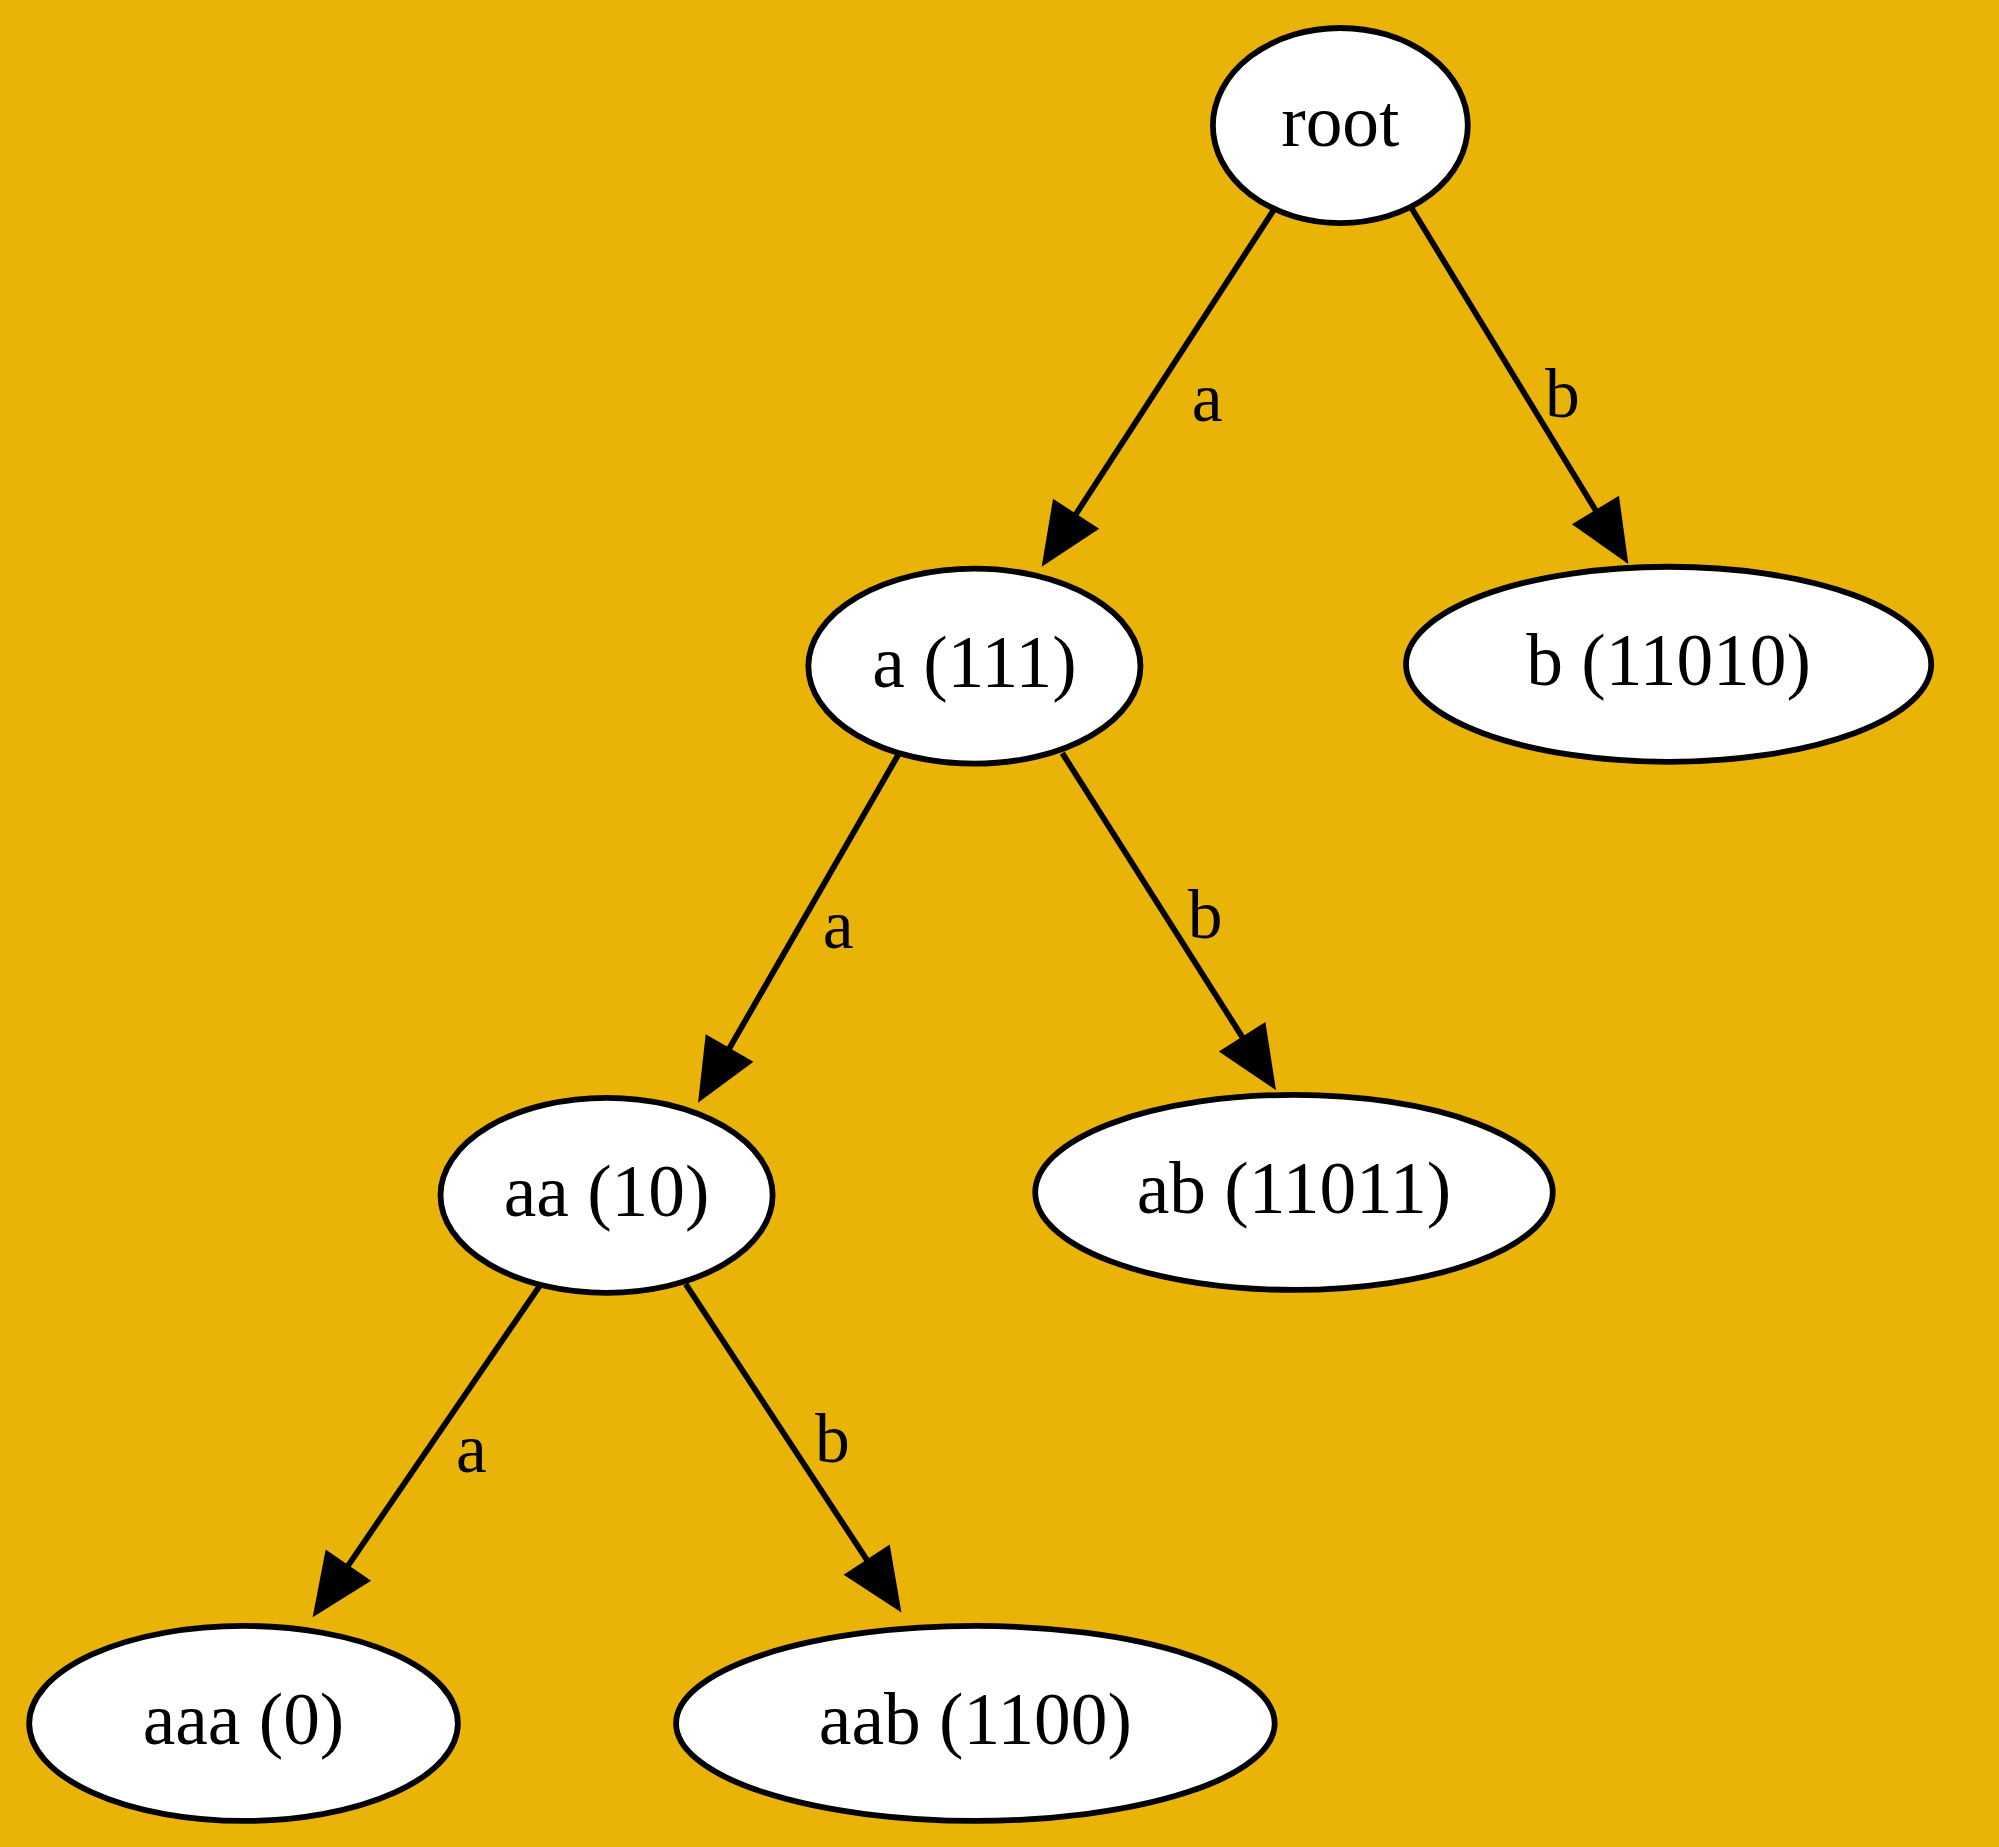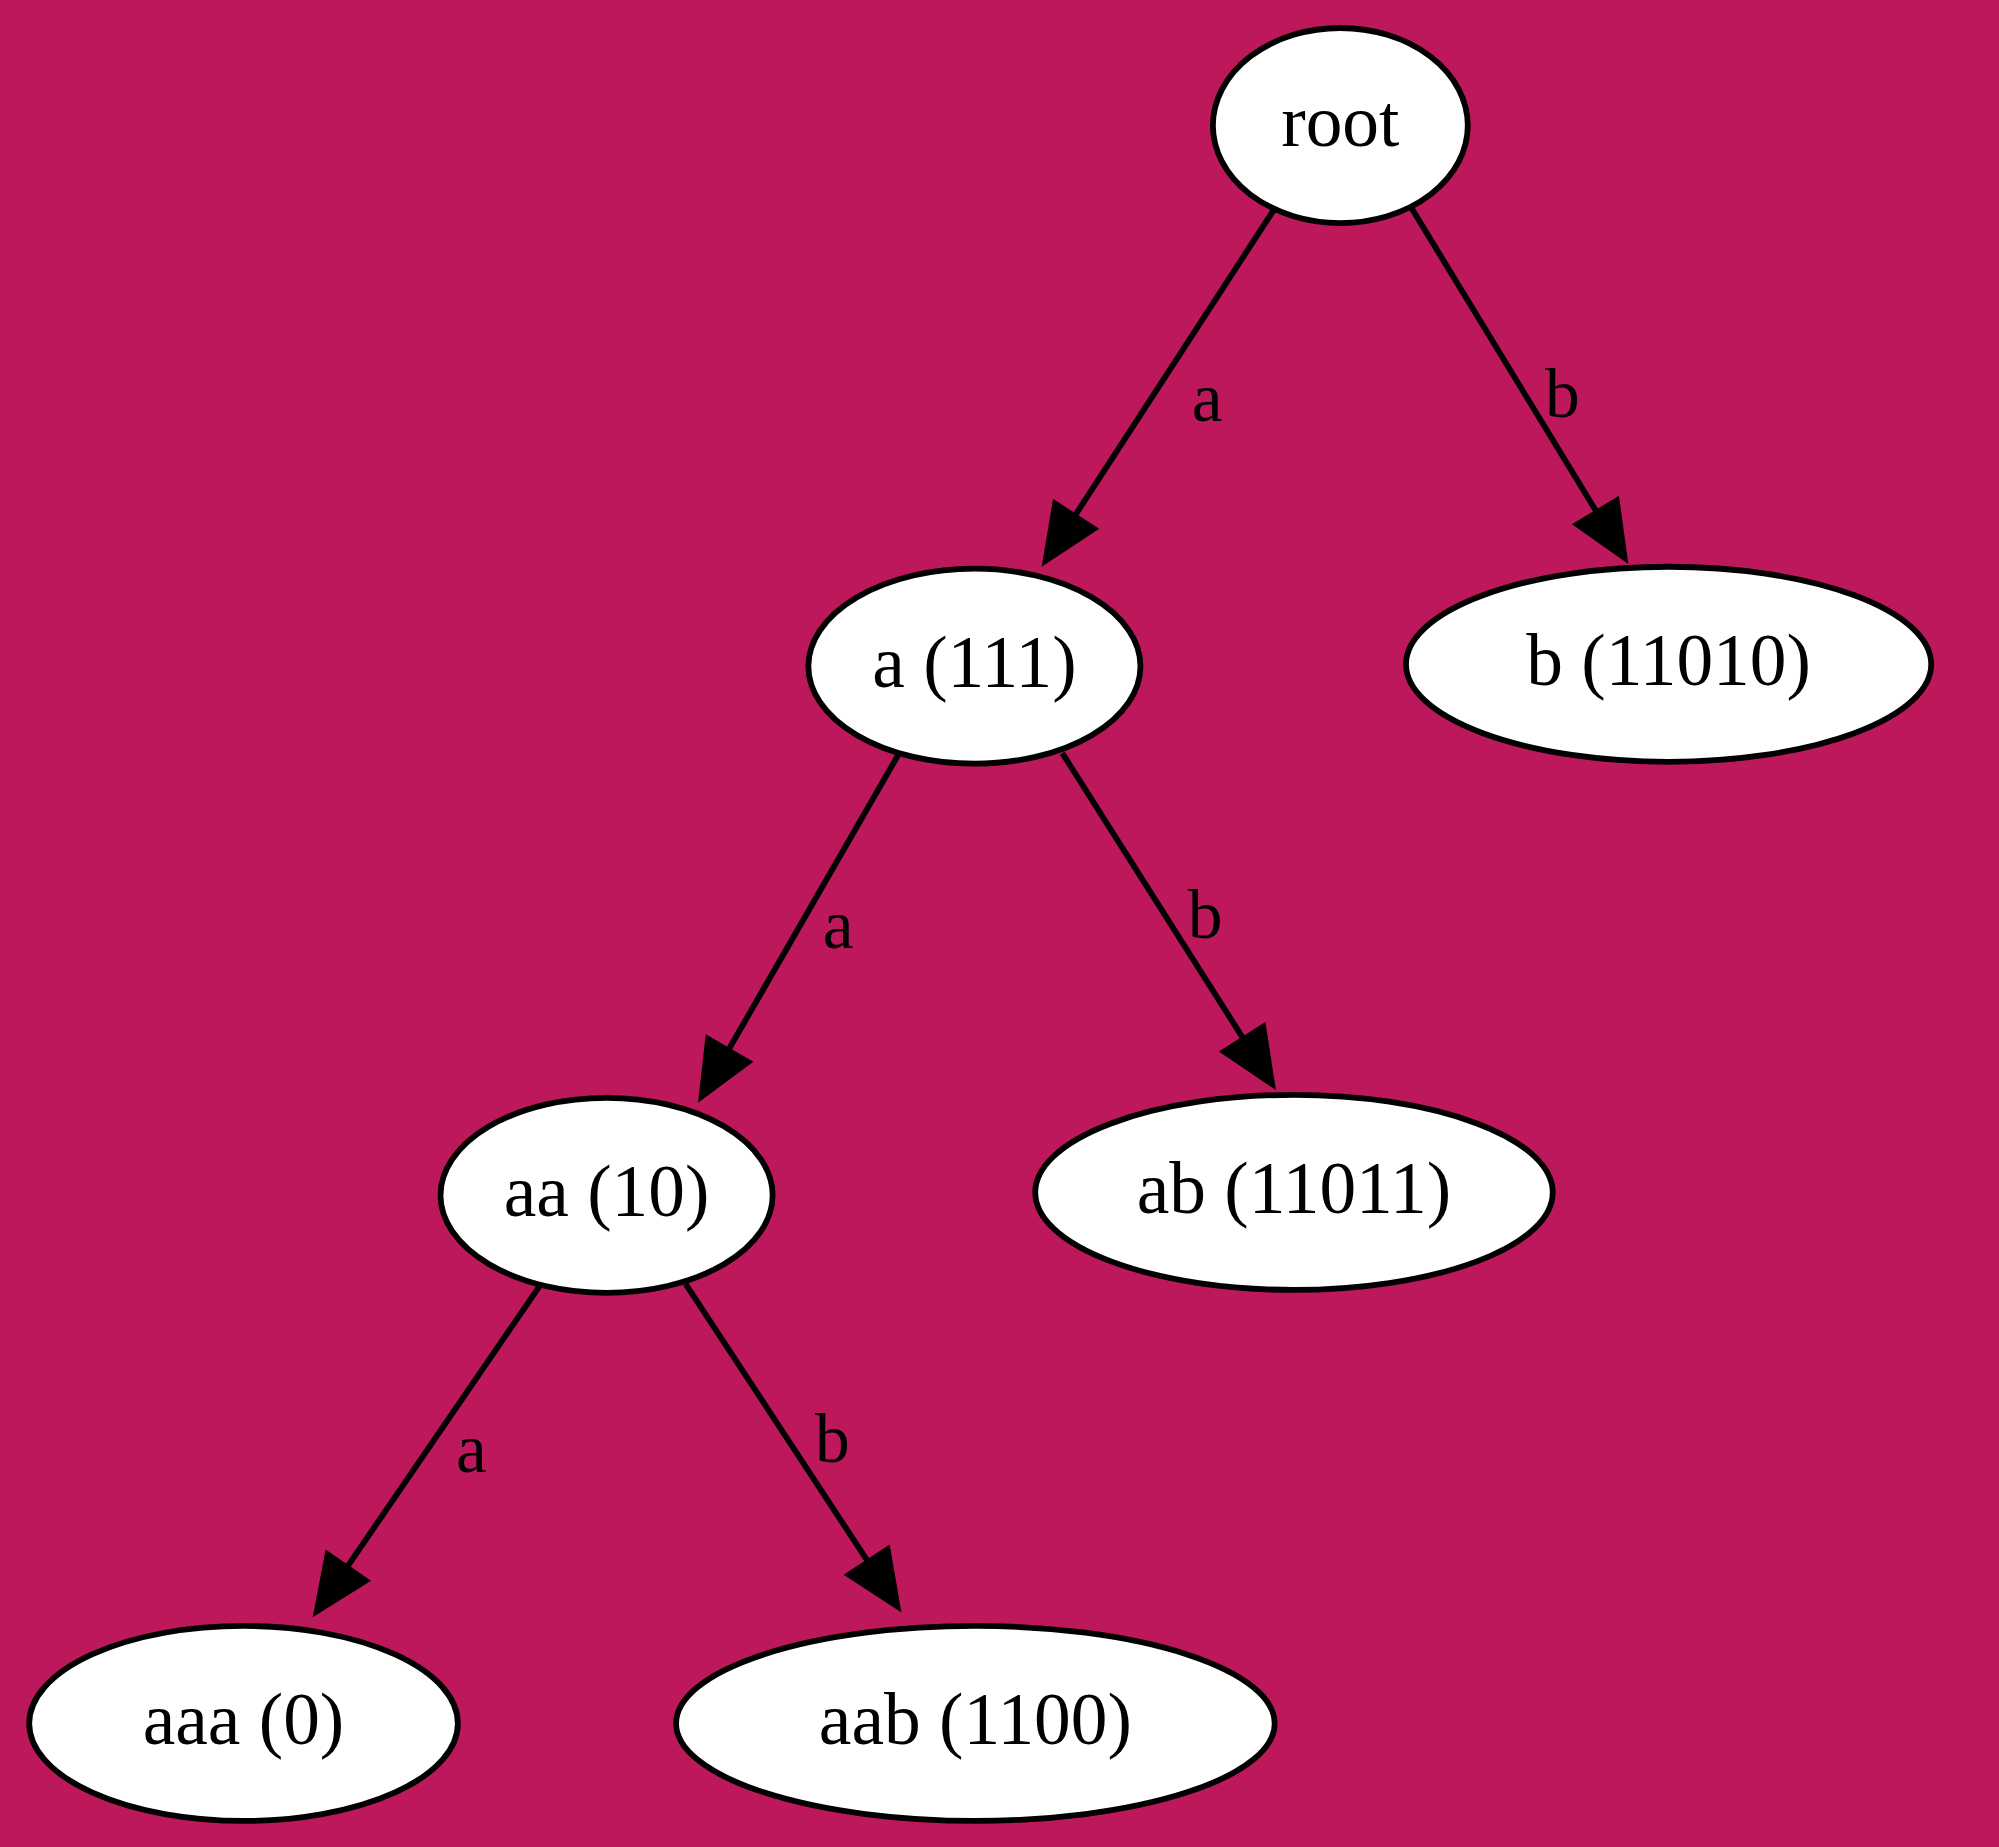--- a/index.html
+++ b/index.html
@@ -5,21 +5,21 @@
 <style>
   html, body {
     margin: 0;
     padding: 0;
     background: #ffffff;
   }
   #canvas-wrap {
     position: relative;
     width: 2000px;
     height: 1847px;
-    background: #be185d;
+    background: #eab308;
     overflow: hidden;
   }
   svg#graph-svg {
     display: block;
     width: 2000px;
     height: 1847px;
   }
   .node-ellipse {
     fill: #ffffff;
     stroke: #000000;

